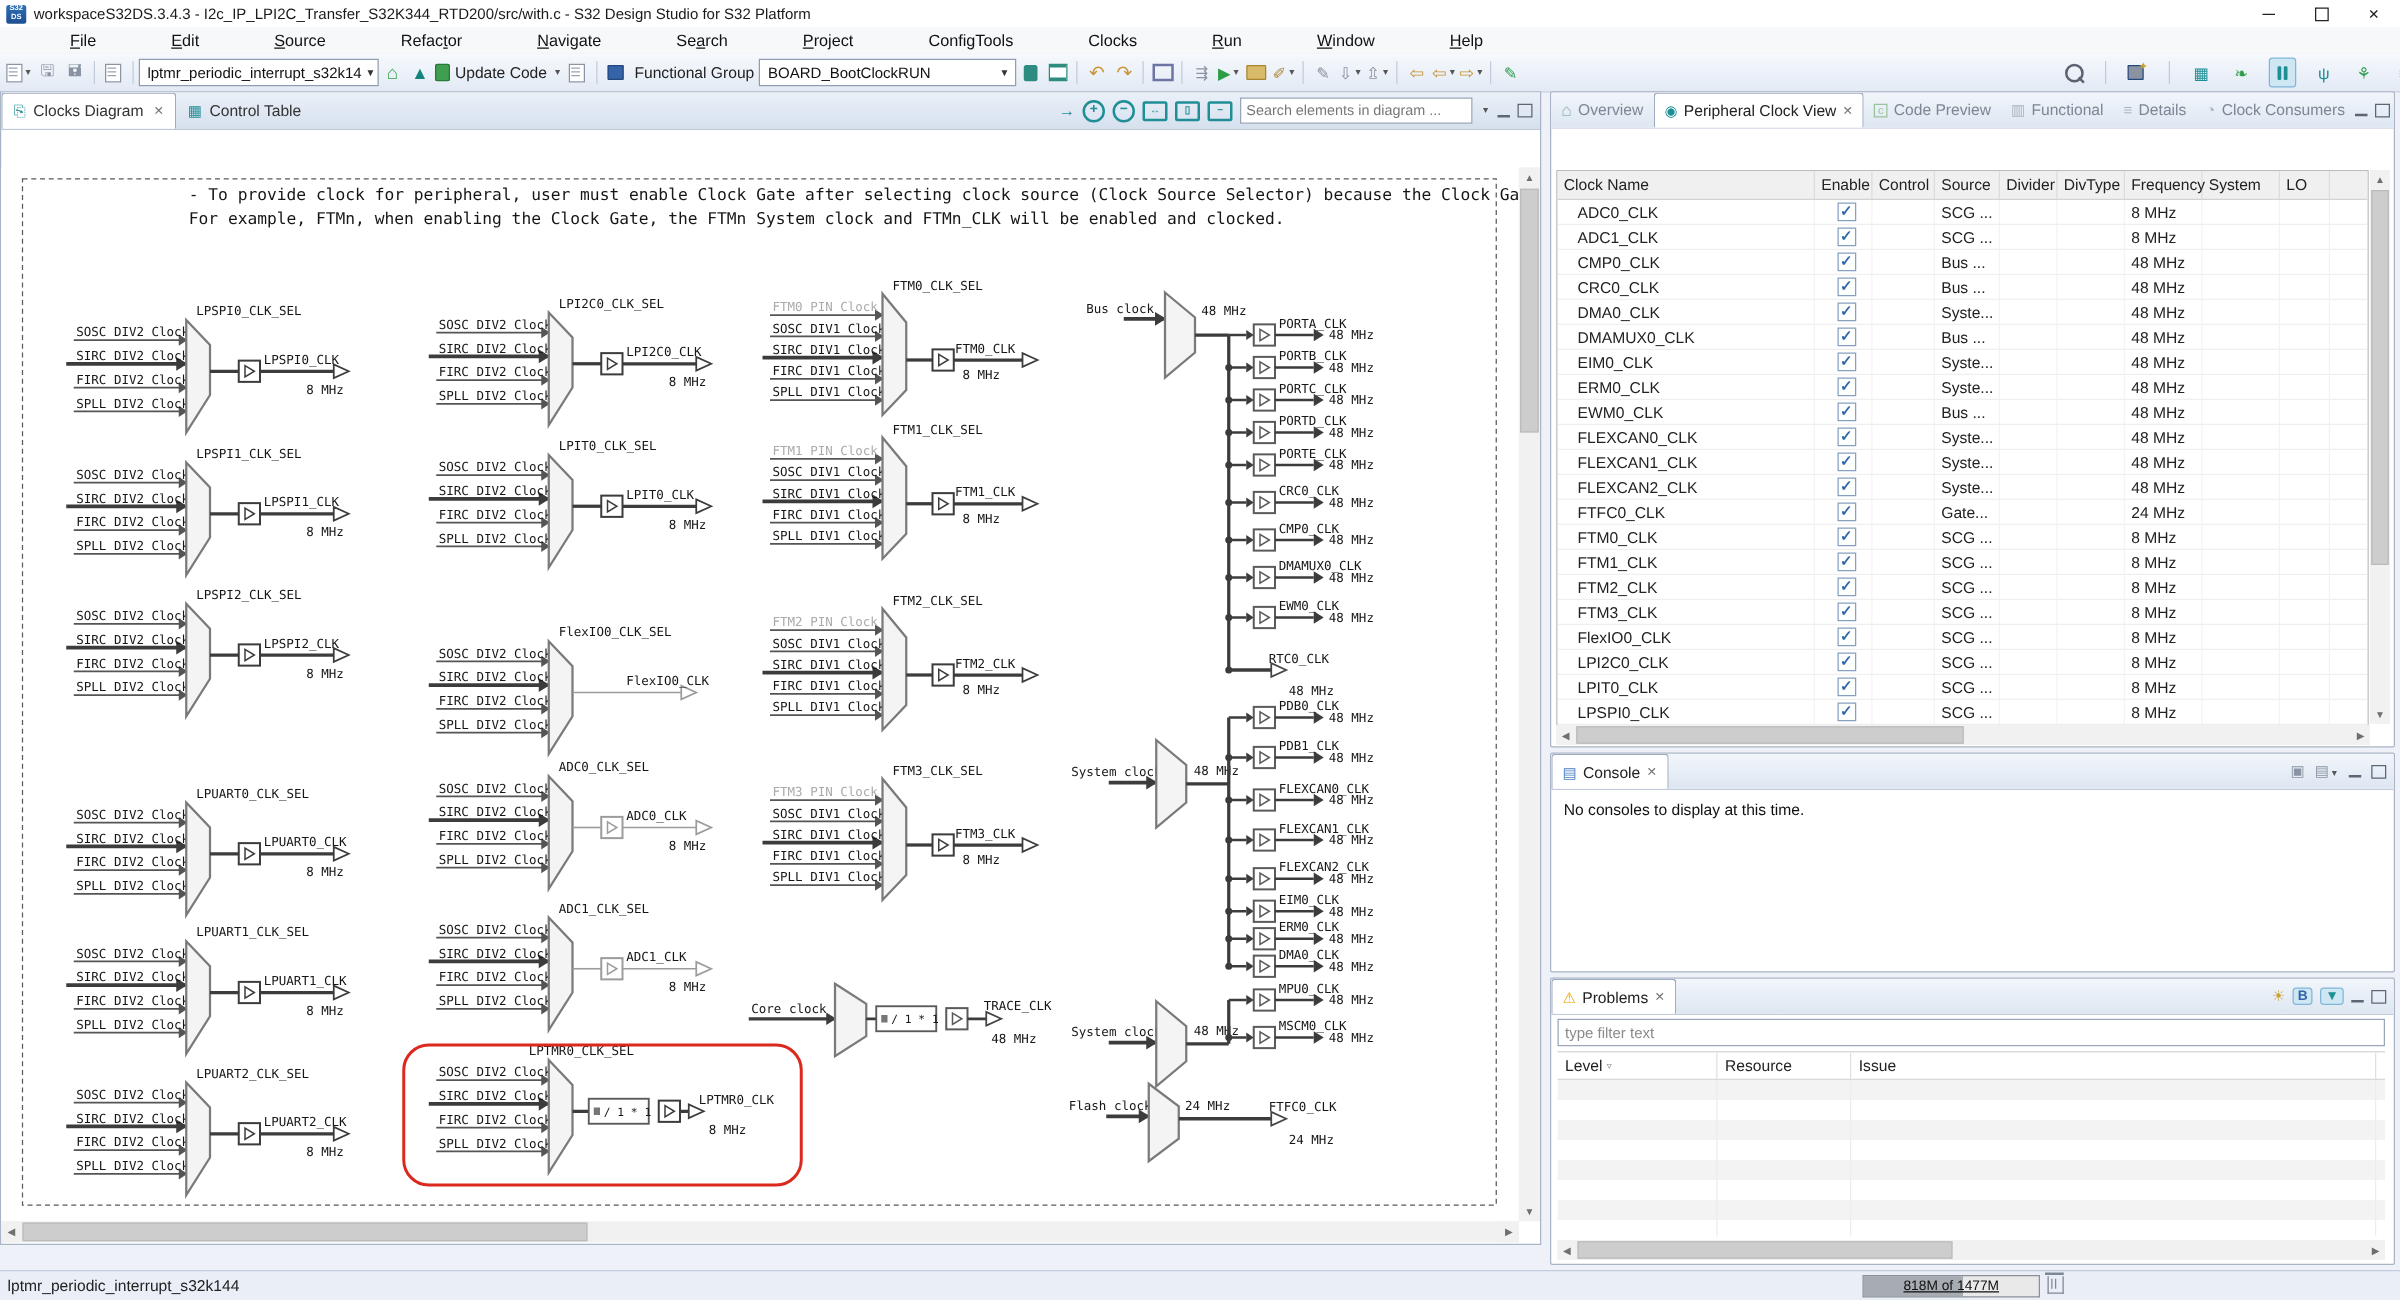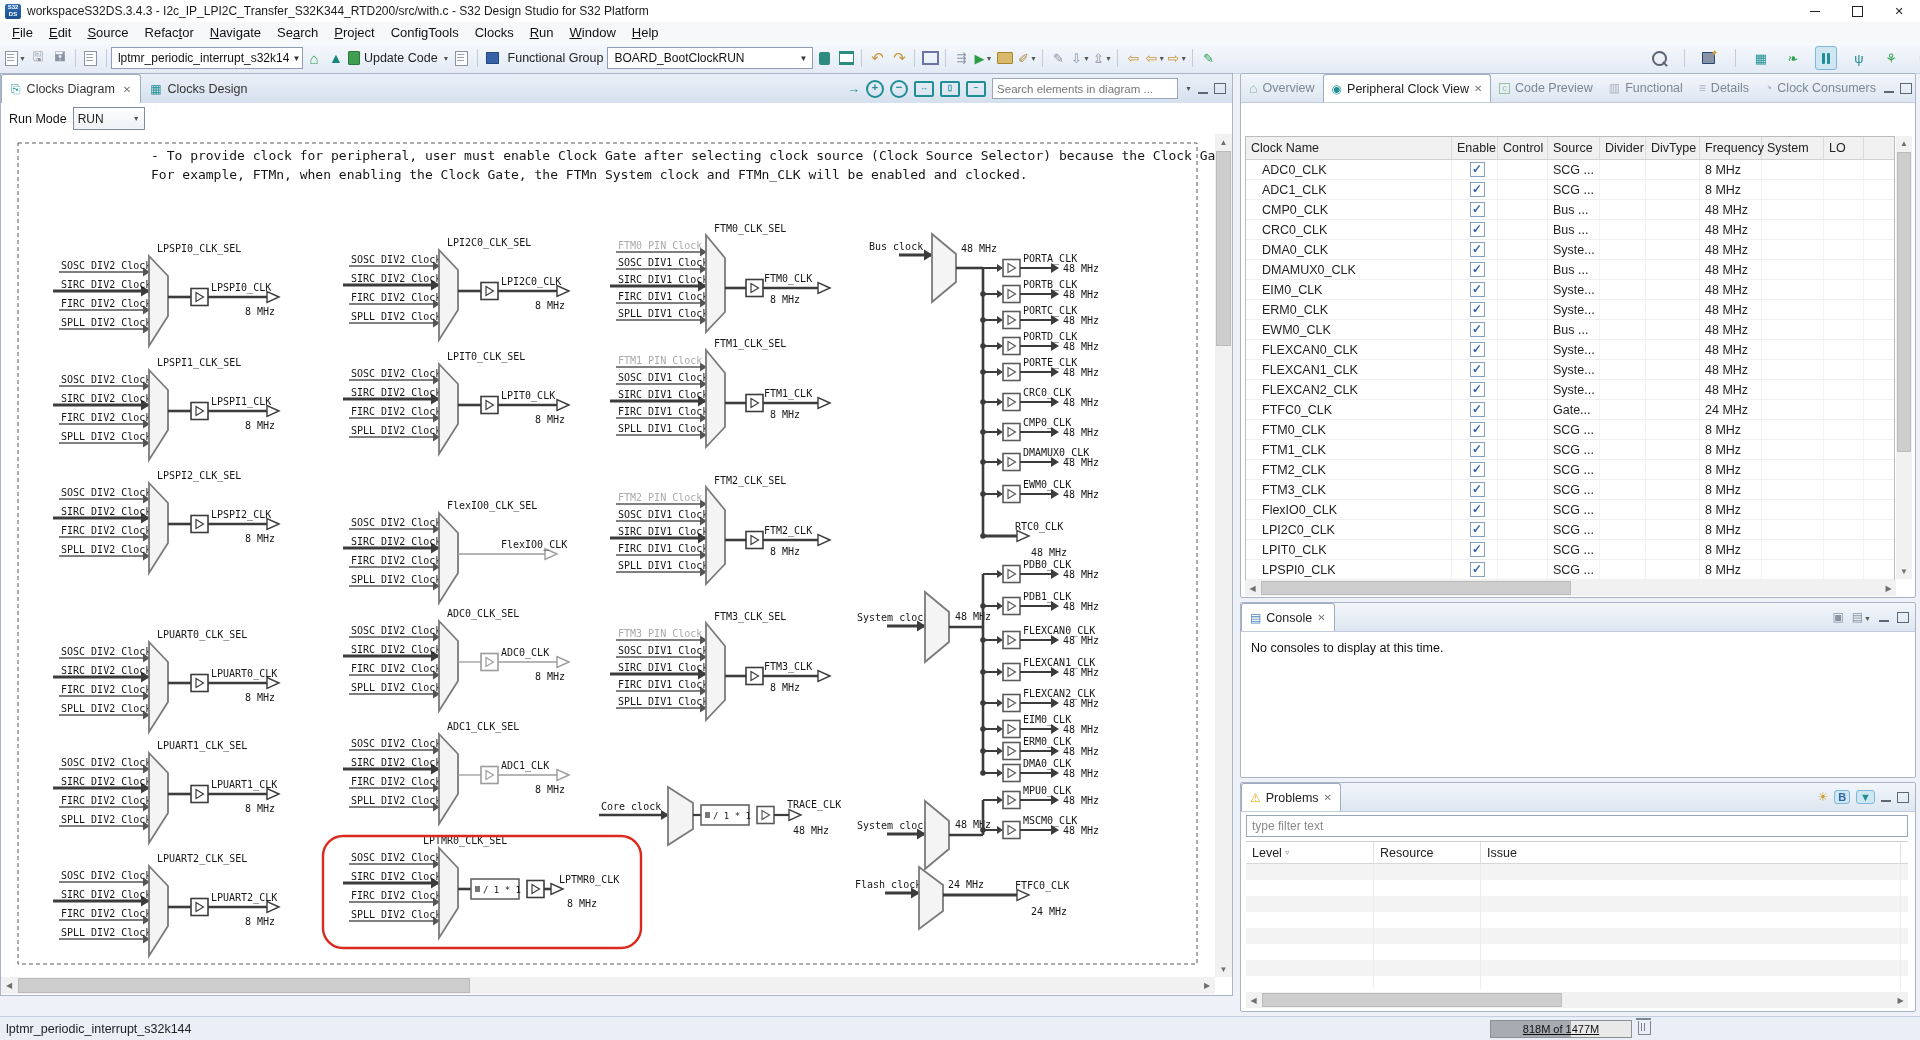--- a/index.html
+++ b/index.html
@@ -11,21 +11,21 @@
   #app-icon{width:16px;height:15px;margin:0 6px 0 5px;background:linear-gradient(#2f6fb8,#1c4f8e);border-radius:2px;
             color:#fff;font-size:6px;line-height:7px;text-align:center;font-weight:bold;}
   #title-text{font-size:12px;color:#1a1a1a;}
   #win-btns{margin-left:auto;display:flex;height:22px;}
   .winbtn{width:42px;height:22px;display:flex;align-items:center;justify-content:center;color:#222;font-size:11px;}
   .winbtn .bx{width:9px;height:9px;border:1px solid #222;}
   .winbtn .mn{width:10px;height:1px;background:#222;}
   
   #menubar{left:0;top:22px;width:1920px;height:21px;background:#f7f8fa;border-bottom:1px solid #e4e6ea;
            display:flex;align-items:center;padding-left:4px;}
-  .menu-item{padding:2px 8px;font-size:13px;color:#111;}
+  .menu-item{padding:2px 8px;font-size:13px;color:#111;margin-left:44px;}
   .menu-item u{text-decoration:underline;}
   
   #toolbar{left:0;top:43px;width:1920px;height:30px;background:linear-gradient(#f6f9fd,#e3eaf5);
            border-bottom:1px solid #c7d1e0;display:flex;align-items:center;padding:0 4px;}
   .tb{height:22px;min-width:20px;display:flex;align-items:center;justify-content:center;font-size:13px;margin:0 1px;}
   .tb-sep{width:1px;height:18px;background:#c2cbda;margin:0 4px;}
   .tb-dd{font-size:7px;color:#555;margin-left:1px;}
   .combo{display:inline-flex;align-items:center;background:#fff;border:1px solid #8f9cb1;height:20px;
          font-size:12px;padding:0 2px 0 6px;color:#111;}
   .combo .carr{font-size:8px;color:#333;margin-left:8px;padding:2px 3px;}
@@ -241,43 +241,36 @@
 
 <div id="editor" class="abs">
   <div id="etabrow">
     <div class="etab active">
       <span class="view-ico" style="color:#1f8f95">⎘</span>
       <span>Clocks Diagram</span>
         <span class="close">✕</span>
     </div>
     <div class="etab">
       <span class="view-ico" style="color:#1f8f95">▦</span>
-      <span>Clocks Design</span>
+      <span>Control Table</span>
     </div>
     <div id="dg-tools">
       <span class="dgt">→</span>
       <span class="dgt-circ">+</span>
       <span class="dgt-circ">−</span>
       <span class="dgt-mon">↔</span>
       <span class="dgt-mon">▯</span>
       <span class="dgt-mon">−</span>
       <span id="dg-search">
         <span>Search elements in diagram ...</span>
         </span>
       <span class="tb-dd">▼</span>
       <span class="pm-ico min"></span>
       <span class="pm-ico"></span>
     </div>
-  </div>
-  <div id="runmode-row">
-    <span id="runmode-label">Run Mode</span>
-    <span id="runmode-sel">
-      <span>RUN</span>
-        <span class="tb-dd">▼</span>
-      </span>
   </div>
   <div id="canvas"><svg width="1215" height="843" viewBox="0 134 1215 843">
         <rect x="17" y="143" width="1179" height="821" fill="none" stroke="#5a5a5a" stroke-width="1" stroke-dasharray="4 3"></rect>
         <text x="150" y="160" font-size="13" fill="#161616" font-family="Liberation Sans, sans-serif">- To provide clock for peripheral, user must enable Clock Gate after selecting clock source (Clock Source Selector) because the Clock Gate is connected in series with the Clock Source Selector</text>
         <text x="150" y="179" font-size="13" fill="#161616" font-family="Liberation Sans, sans-serif">For example, FTMn, when enabling the Clock Gate, the FTMn System clock and FTMn_CLK will be enabled and clocked.</text>
         <g>
           <text x="156" y="252" font-size="10" fill="#161616">LPSPI0_CLK_SEL</text>
           <line x1="58" y1="272" x2="147" y2="272" stroke="#555" stroke-width="1.4"></line>
           <path d="M149,272 L142,267.5 L142,276.5 Z" fill="#555"></path>
           <text x="60" y="269" font-size="10" fill="#161616">SOSC DIV2 Clock</text>

